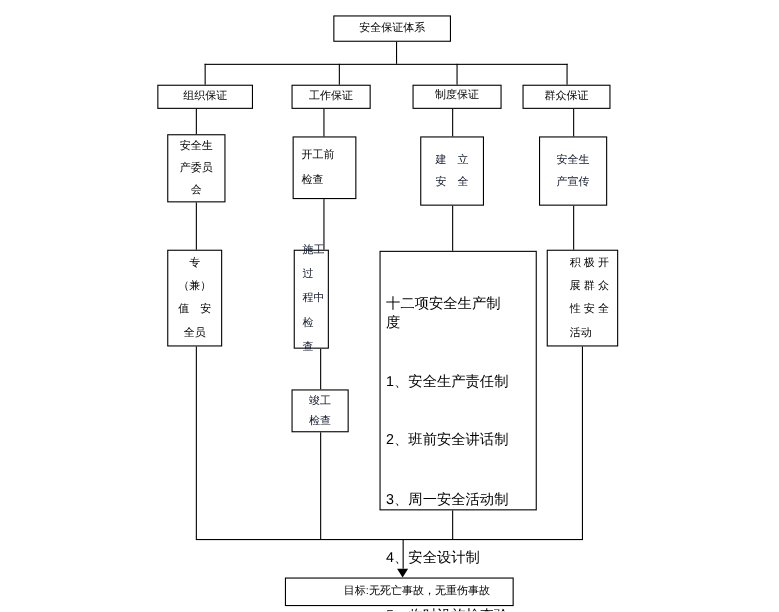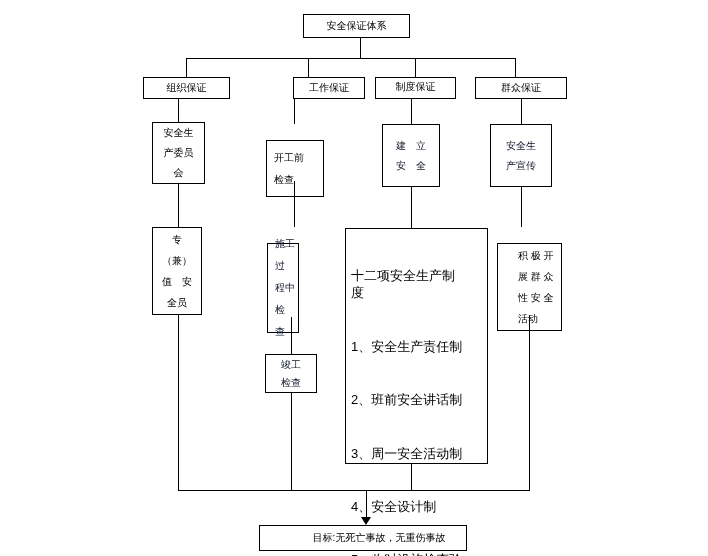--- a/index.html
+++ b/index.html
@@ -2,44 +2,44 @@
 <html><head>
 <meta charset="utf-8">
 <style>
   html,body{margin:0;padding:0;background:#fff;}
   .canvas{position:relative;width:708px;height:556px;background:#ffffff;overflow:hidden;
           font-family:"Liberation Sans",sans-serif;color:#000;}
   .bx{position:absolute;box-sizing:border-box;border:1px solid #000;background:#fff;
       display:flex;align-items:center;justify-content:center;text-align:center;
       font-size:10px;line-height:20px;white-space:pre-line;}
   .gray{color:#0f172a;font-family:"DejaVu Serif",serif;}
-  .leftal{justify-content:flex-start;text-align:left;padding-left:7px;margin-top:16px;}
+  .leftal{justify-content:flex-start;text-align:left;padding-left:7px;}
   .root{left:303px;top:14px;width:107px;height:24px;}
   .l2{top:77px;height:22px;}
   .goal{left:259px;top:525px;width:208px;height:26px;padding-left:32px;}
   .officer{line-height:21px;}
   .twelve{left:345px;top:228px;width:143px;height:236px;display:block;text-align:left;
           padding:2px 0 0 5px;font-size:13px;line-height:17.8px;white-space:pre;}
   .vl{position:absolute;width:1px;background:#000;}
   .hl{position:absolute;height:1px;background:#000;}
   .arrow{position:absolute;left:361px;top:517px;width:0;height:0;
          border-left:5px solid transparent;border-right:5px solid transparent;
          border-top:8px solid #000;}
 </style>
 </head>
 <body>
 
 <div class="canvas">
 
   <div class="bx root">安全保证体系</div>
 
   <div class="bx l2" style="left:143px;width:87px;">组织保证</div>
-  <div class="bx l2" style="left:265px;width:72px;margin-left:28px;">工作保证</div>
+  <div class="bx l2" style="left:265px;width:72px;">工作保证</div>
   <div class="bx l2" style="left:375px;width:81px;font-family:Liberation Mono, monospace;">制度保证</div>
-  <div class="bx l2" style="left:475px;width:92px;">群众保证</div>
+  <div class="bx l2" style="left:475px;width:80px;">群众保证</div>
 
   <div class="bx" style="left:152px;top:122px;width:53px;height:62px;">安全生
 产委员
 会</div>
   <div class="bx leftal" style="left:266px;top:124px;width:58px;height:57px;line-height:22px;">开工前
 检查</div>
   <div class="bx gray" style="left:382px;top:124px;width:58px;height:63px;">建　立
 安　全</div>
   <div class="bx gray" style="left:490px;top:124px;width:62px;height:63px;">安全生
 产宣传</div>

